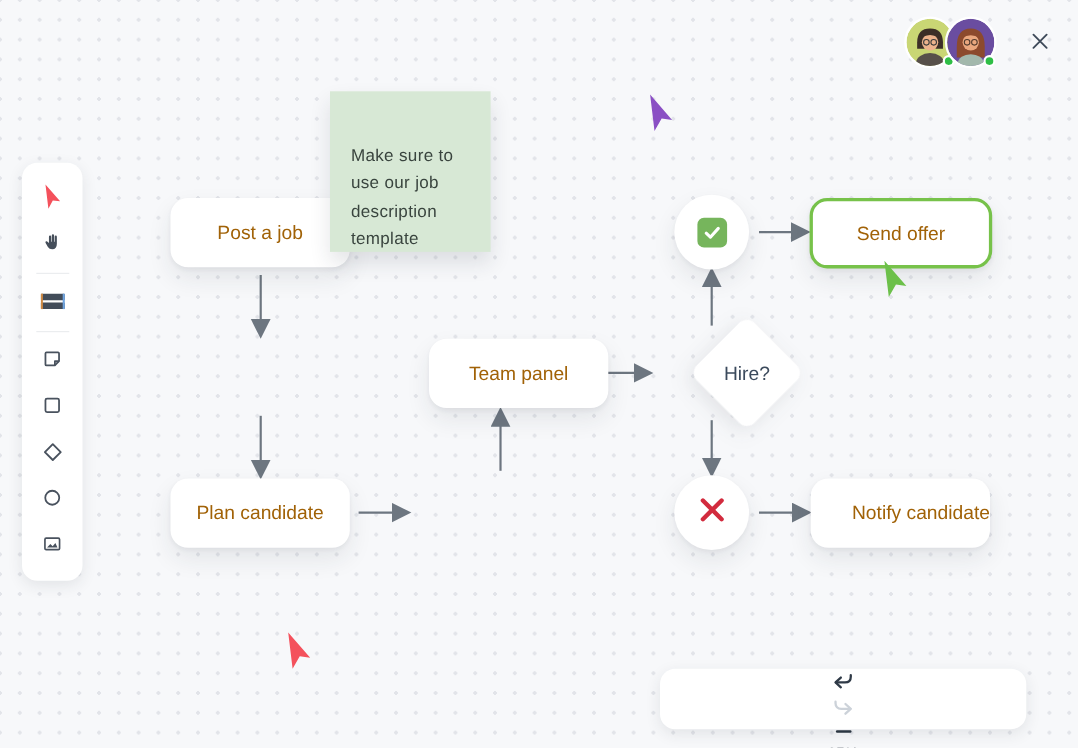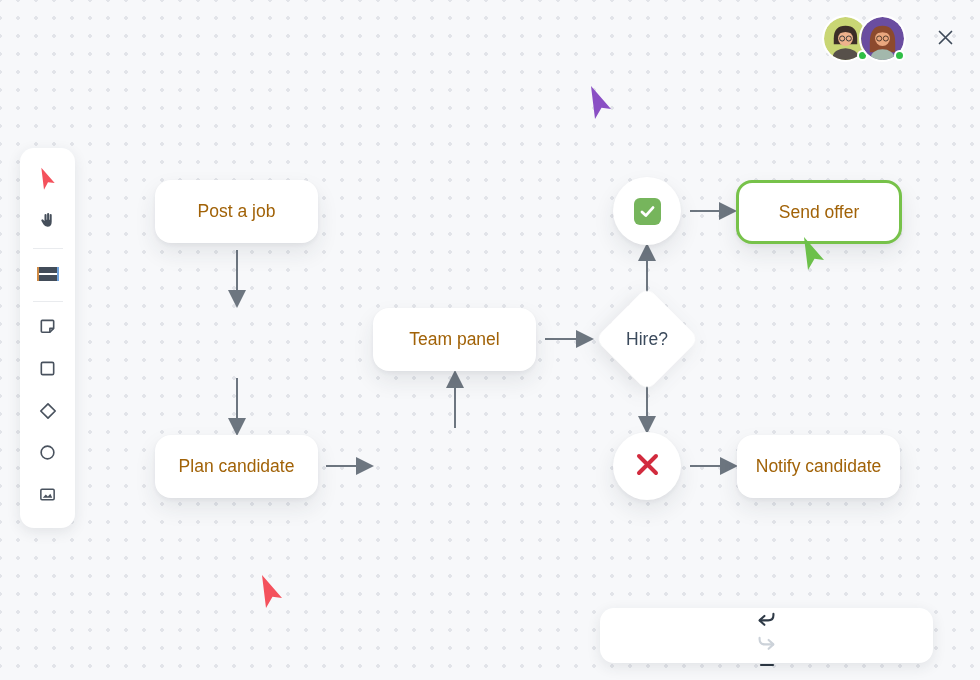--- a/index.html
+++ b/index.html
@@ -29,21 +29,21 @@
   .circle-node {
     position: absolute; width: 68px; height: 68px; border-radius: 50%;
     background: #fff; display: flex; align-items: center; justify-content: center;
     box-shadow: 0 2px 4px rgba(35,45,60,0.05), 0 10px 22px rgba(35,45,60,0.09);
   }
   .check-square {
     width: 27px; height: 27px; border-radius: 6px; background: #76b55c;
     display: flex; align-items: center; justify-content: center;
   }
 
-  .diamond-wrap { position: absolute; left: 593px; top: 302px; width: 108px; height: 74px; }
+  .diamond-wrap { position: absolute; left: 625px; top: 302px; width: 108px; height: 74px; }
   .diamond-shape {
     position: absolute; left: 17px; top: 0px; width: 74px; height: 74px;
     background: #fff; border-radius: 10px; transform: rotate(45deg);
     filter: drop-shadow(0 6px 9px rgba(35,45,60,0.10));
   }
   .diamond-label {
     position: absolute; inset: 0; display: flex; align-items: center; justify-content: center;
     font-size: 17.5px; color: #3b4a5c;
   }
 
@@ -142,21 +142,21 @@
       <line x1="690" y1="466" x2="721" y2="466" marker-end="url(#arrow)"></line>
     </g>
   </svg>
 
   <div class="node" style="left:155px; top:180px;">
     <span>Post a job</span>
   </div>
   <div class="node" style="left:155px; top:435px;">
     <span>Plan candidate</span>
   </div>
-  <div class="node" style="left:373px; top:308px;">
+  <div class="node" style="left:390px; top:308px;">
     <span>Team panel</span>
   </div>
 
   <div class="diamond-wrap">
     <div class="diamond-shape"></div>
     <div class="diamond-label">Hire?</div>
   </div>
 
   <div class="circle-node" style="left:613px; top:177px;">
     <span class="check-square">
@@ -170,24 +170,30 @@
     <span>
       <svg width="27" height="27" viewBox="0 0 27 27">
           <path d="M5 5 L22 22 M22 5 L5 22" fill="none" stroke="#d22b3e" stroke-width="4" stroke-linecap="round"></path>
         </svg>
     </span>
   </div>
 
   <div class="node selected" style="left:736px; top:180px;">
     <span>Send offer</span>
   </div>
-  <div class="node" style="left:737px; top:435px;">
+  <div class="node" style="left:737px; top:435px;justify-content:flex-end;">
     <span>Notify candidate</span>
   </div>
 
+  <div class="sticky">
+    <span>Make sure to
+use our job
+description
+template</span>
+  </div>
 
   <div class="left-toolbar">
     <button class="tool-btn">
       <span>
         <svg width="18" height="24" viewBox="0 0 24 36">
             <path d="M2 1 L22 24 L12 22.8 L6 34 Z" fill="#f4515c"></path>
           </svg>
       </span>
     </button>
     <button class="tool-btn">

